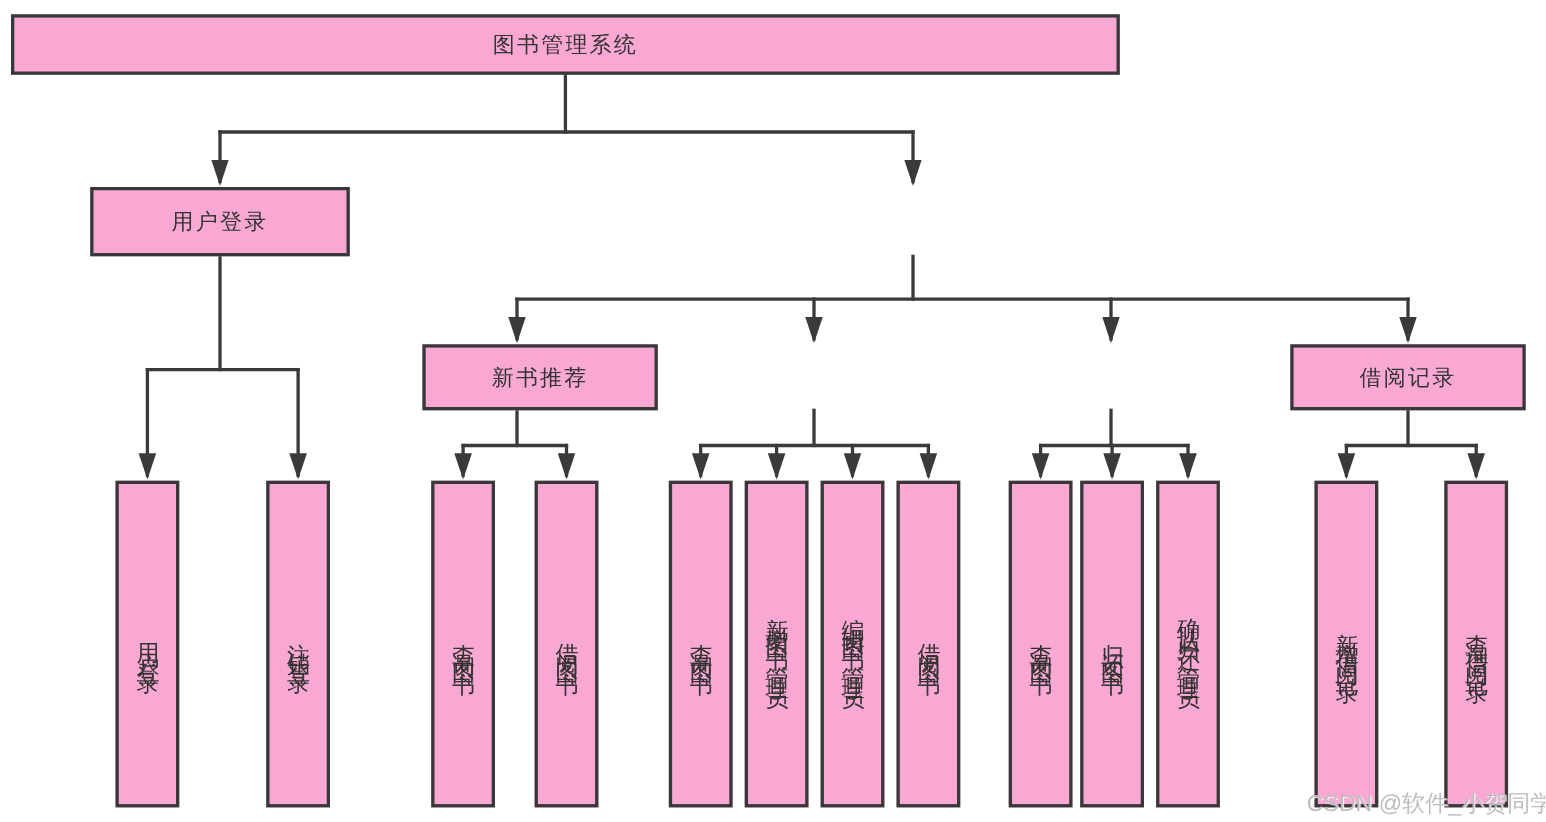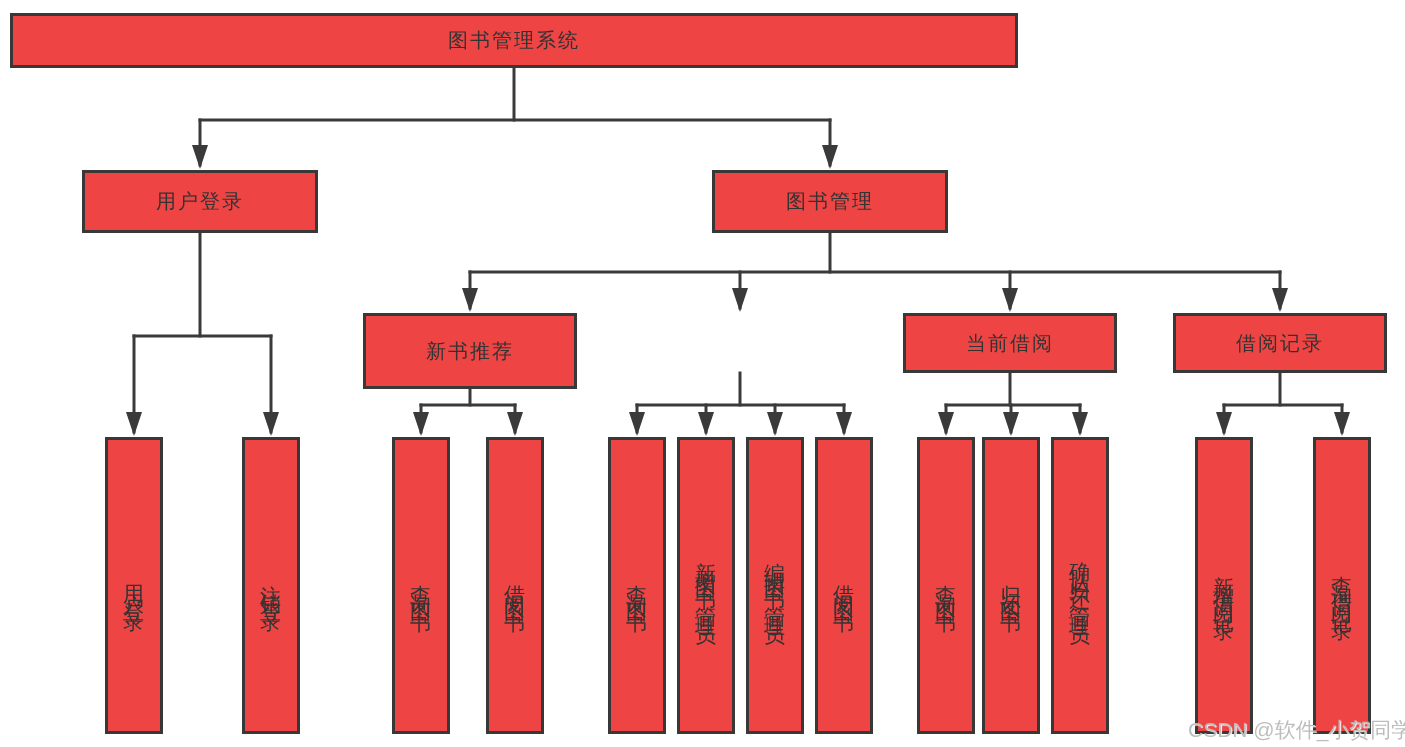--- a/index.html
+++ b/index.html
@@ -29,21 +29,21 @@
     stroke-linecap: square;
   }
   .wires marker path {
     fill: var(--line, #3a3a3a);
     stroke: none;
   }
   .box {
     position: absolute;
     box-sizing: border-box;
     border: 3px solid var(--box-border, #383838);
-    background: #ef4444;
+    background: #f9a8d4;
     display: flex;
     align-items: center;
     justify-content: center;
     z-index: 2;
   }
   .hlabel {
     font-size: 20px;
     letter-spacing: 2px;
     white-space: nowrap;
   }
@@ -119,29 +119,23 @@
     <path d="M1342,405 V432" marker-end="url(#arw)"></path>
   </svg>
 
   <div class="box" style="left:10px; top:13px; width:1008px; height:55px;">
     <span class="hlabel">图书管理系统</span>
   </div>
 
   <div class="box" style="left:82px; top:170px; width:236px; height:63px;">
     <span class="hlabel">用户登录</span>
   </div>
-  <div class="box" style="left:712px; top:170px; width:236px; height:63px;">
-    <span class="hlabel">图书管理</span>
-  </div>
 
-  <div class="box" style="left:363px; top:313px; width:214px; height:76px;text-align:right;">
+  <div class="box" style="left:384px; top:313px; width:214px; height:60px;text-align:right;">
     <span class="hlabel">新书推荐</span>
-  </div>
-  <div class="box" style="left:903px; top:313px; width:214px; height:60px;">
-    <span class="hlabel">当前借阅</span>
   </div>
   <div class="box" style="left:1173px; top:313px; width:214px; height:60px;">
     <span class="hlabel">借阅记录</span>
   </div>
 
   <div class="box" style="left:105px; top:437px; width:58px; height:297px;">
     <span class="vlabel">用户登录</span>
   </div>
   <div class="box" style="left:242px; top:437px; width:58px; height:297px;">
     <span class="vlabel">注销登录</span>

